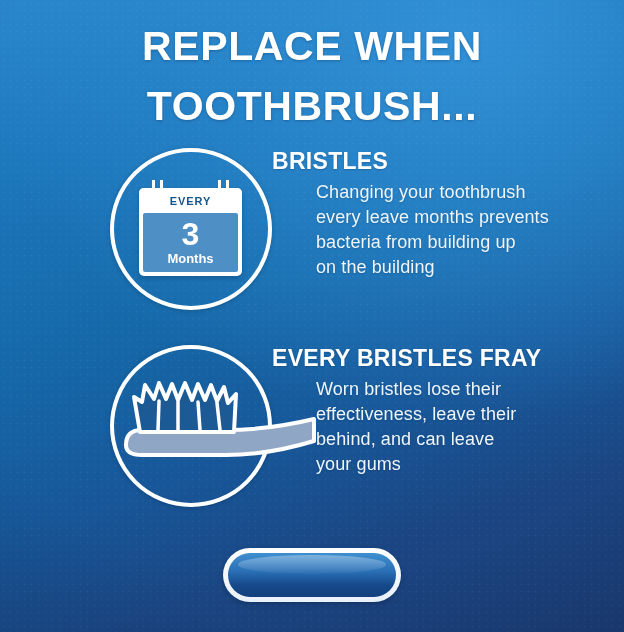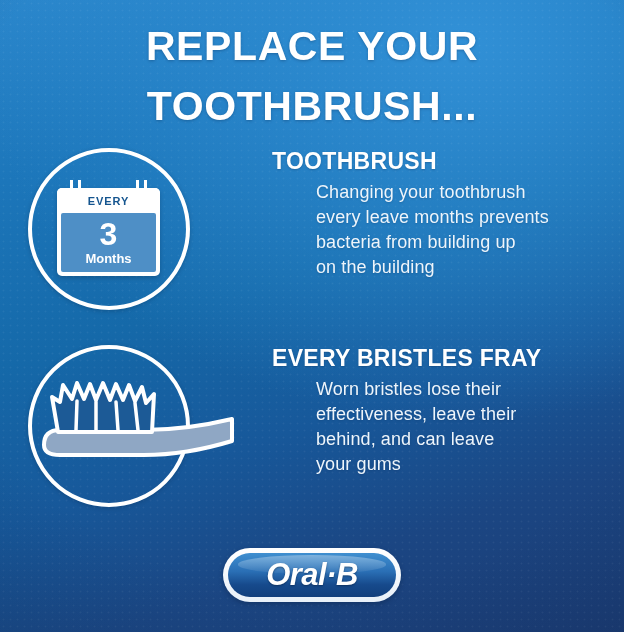--- a/index.html
+++ b/index.html
@@ -61,22 +61,22 @@
     display: flex;
     align-items: flex-start;
   }
   .row-regularly { top: 148px; }
   .row-fray { top: 345px; }
 
   .icon-col {
     width: 272px;
     flex: 0 0 272px;
     display: flex;
-    justify-content: flex-start;
-    padding-left: 28px;
+    justify-content: flex-end;
+    padding-left: 12px;
     box-sizing: border-box;
   }
   .text-col {
     flex: 1 1 auto;
     padding-right: 20px;
   }
 
   .circle-wrap {
     position: relative;
     width: 162px;
@@ -247,21 +247,21 @@
   }
 </style>
 </head>
 <body>
 
 <div class="poster">
   <div class="texture"></div>
   <div class="vignette"></div>
 
   <div class="title">
-    <span class="l1">REPLACE YOUR</span>
+    <span class="l1">REPLACE WHEN</span>
     <span class="l2">TOOTHBRUSH...</span>
   </div>
 
   <div class="row row-regularly">
     <div class="icon-col">
       <div class="circle-wrap">
         <div class="circle-ring"></div>
         <div class="calendar">
           <div class="cal-body">
             <div class="cal-header">
@@ -271,21 +271,21 @@
               <span class="cal-number">3</span>
               <span class="cal-unit">Months</span>
             </div>
           </div>
           <div class="ring ring-l"></div>
           <div class="ring ring-r"></div>
         </div>
       </div>
     </div>
     <div class="text-col">
-      <div class="heading">TOOTHBRUSH</div>
+      <div class="heading">BRISTLES</div>
       <div class="body-line">Changing your toothbrush</div>
       <div class="body-line">every leave months prevents</div>
       <div class="body-line">bacteria from building up</div>
       <div class="body-line">on the building</div>
     </div>
   </div>
 
   <div class="row row-fray">
     <div class="icon-col">
       <div class="circle-wrap">
@@ -309,16 +309,15 @@
       <div class="body-line">effectiveness, leave their</div>
       <div class="body-line">behind, and can leave</div>
       <div class="body-line">your gums</div>
     </div>
   </div>
 
   <div class="logo">
     <div class="logo-outer"></div>
     <div class="logo-inner">
       <div class="logo-gloss"></div>
-      <span class="logo-text">Oral·B</span>
     </div>
   </div>
 </div>
 
 </body></html>

